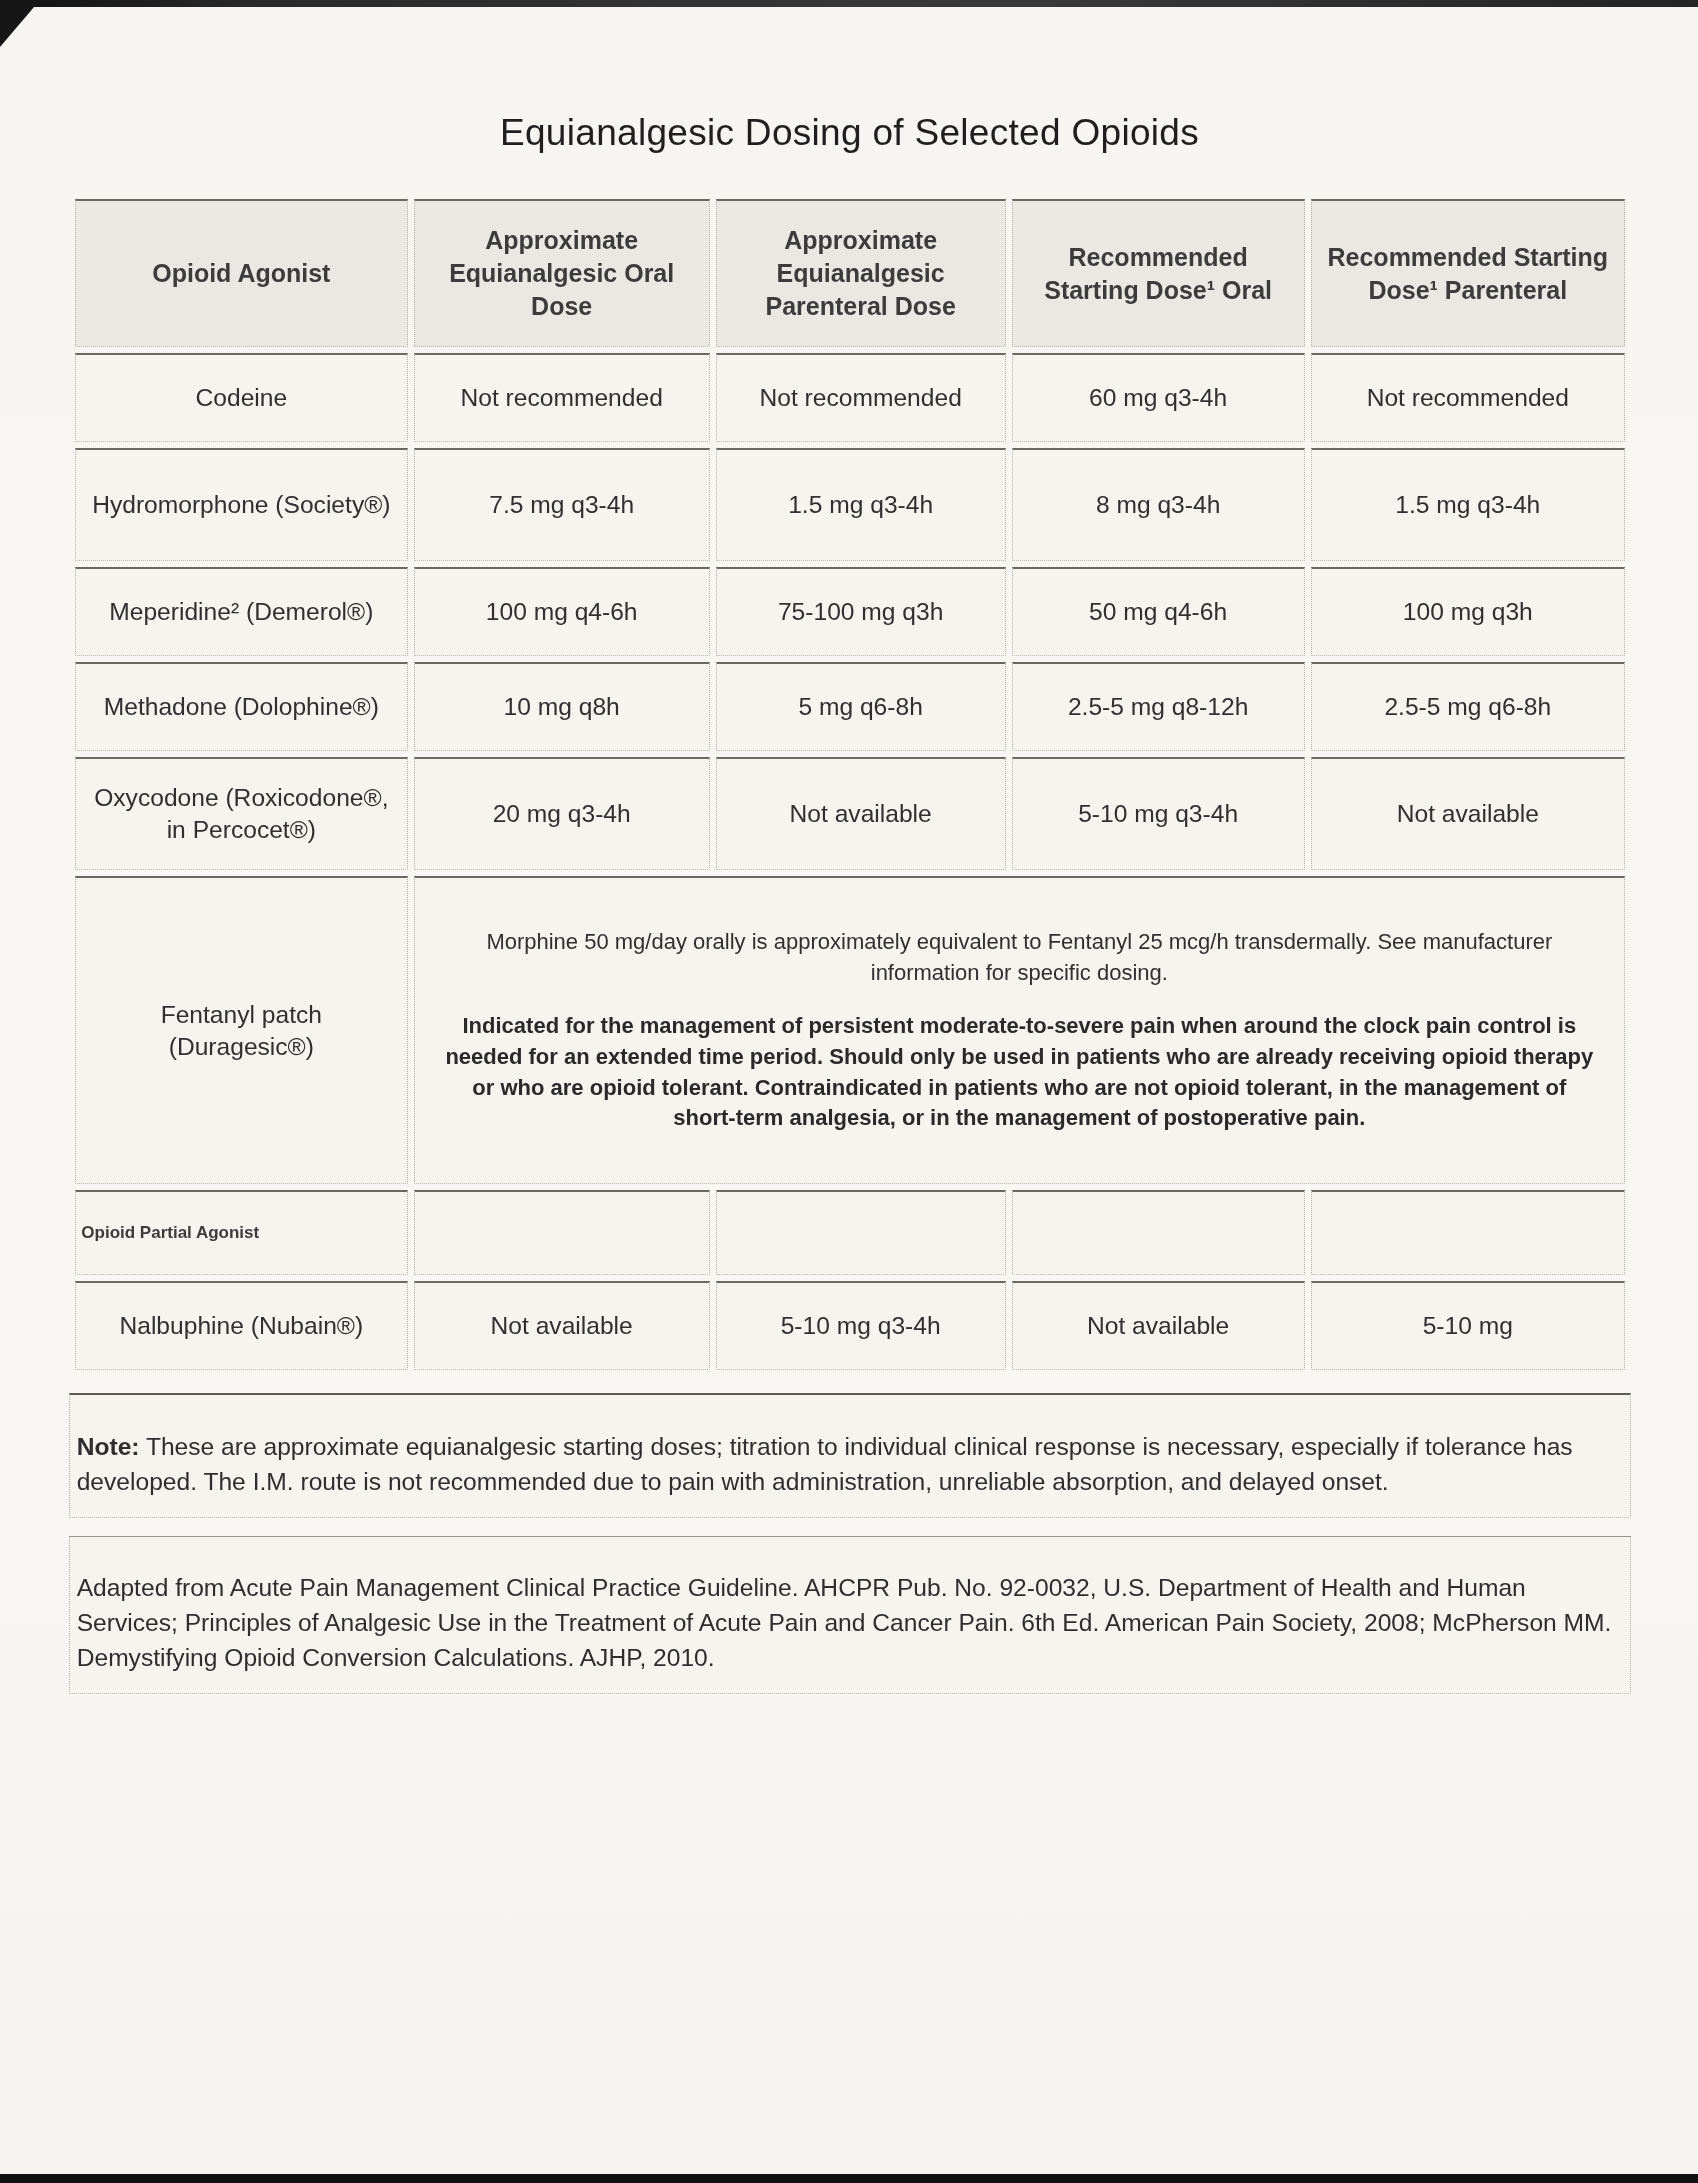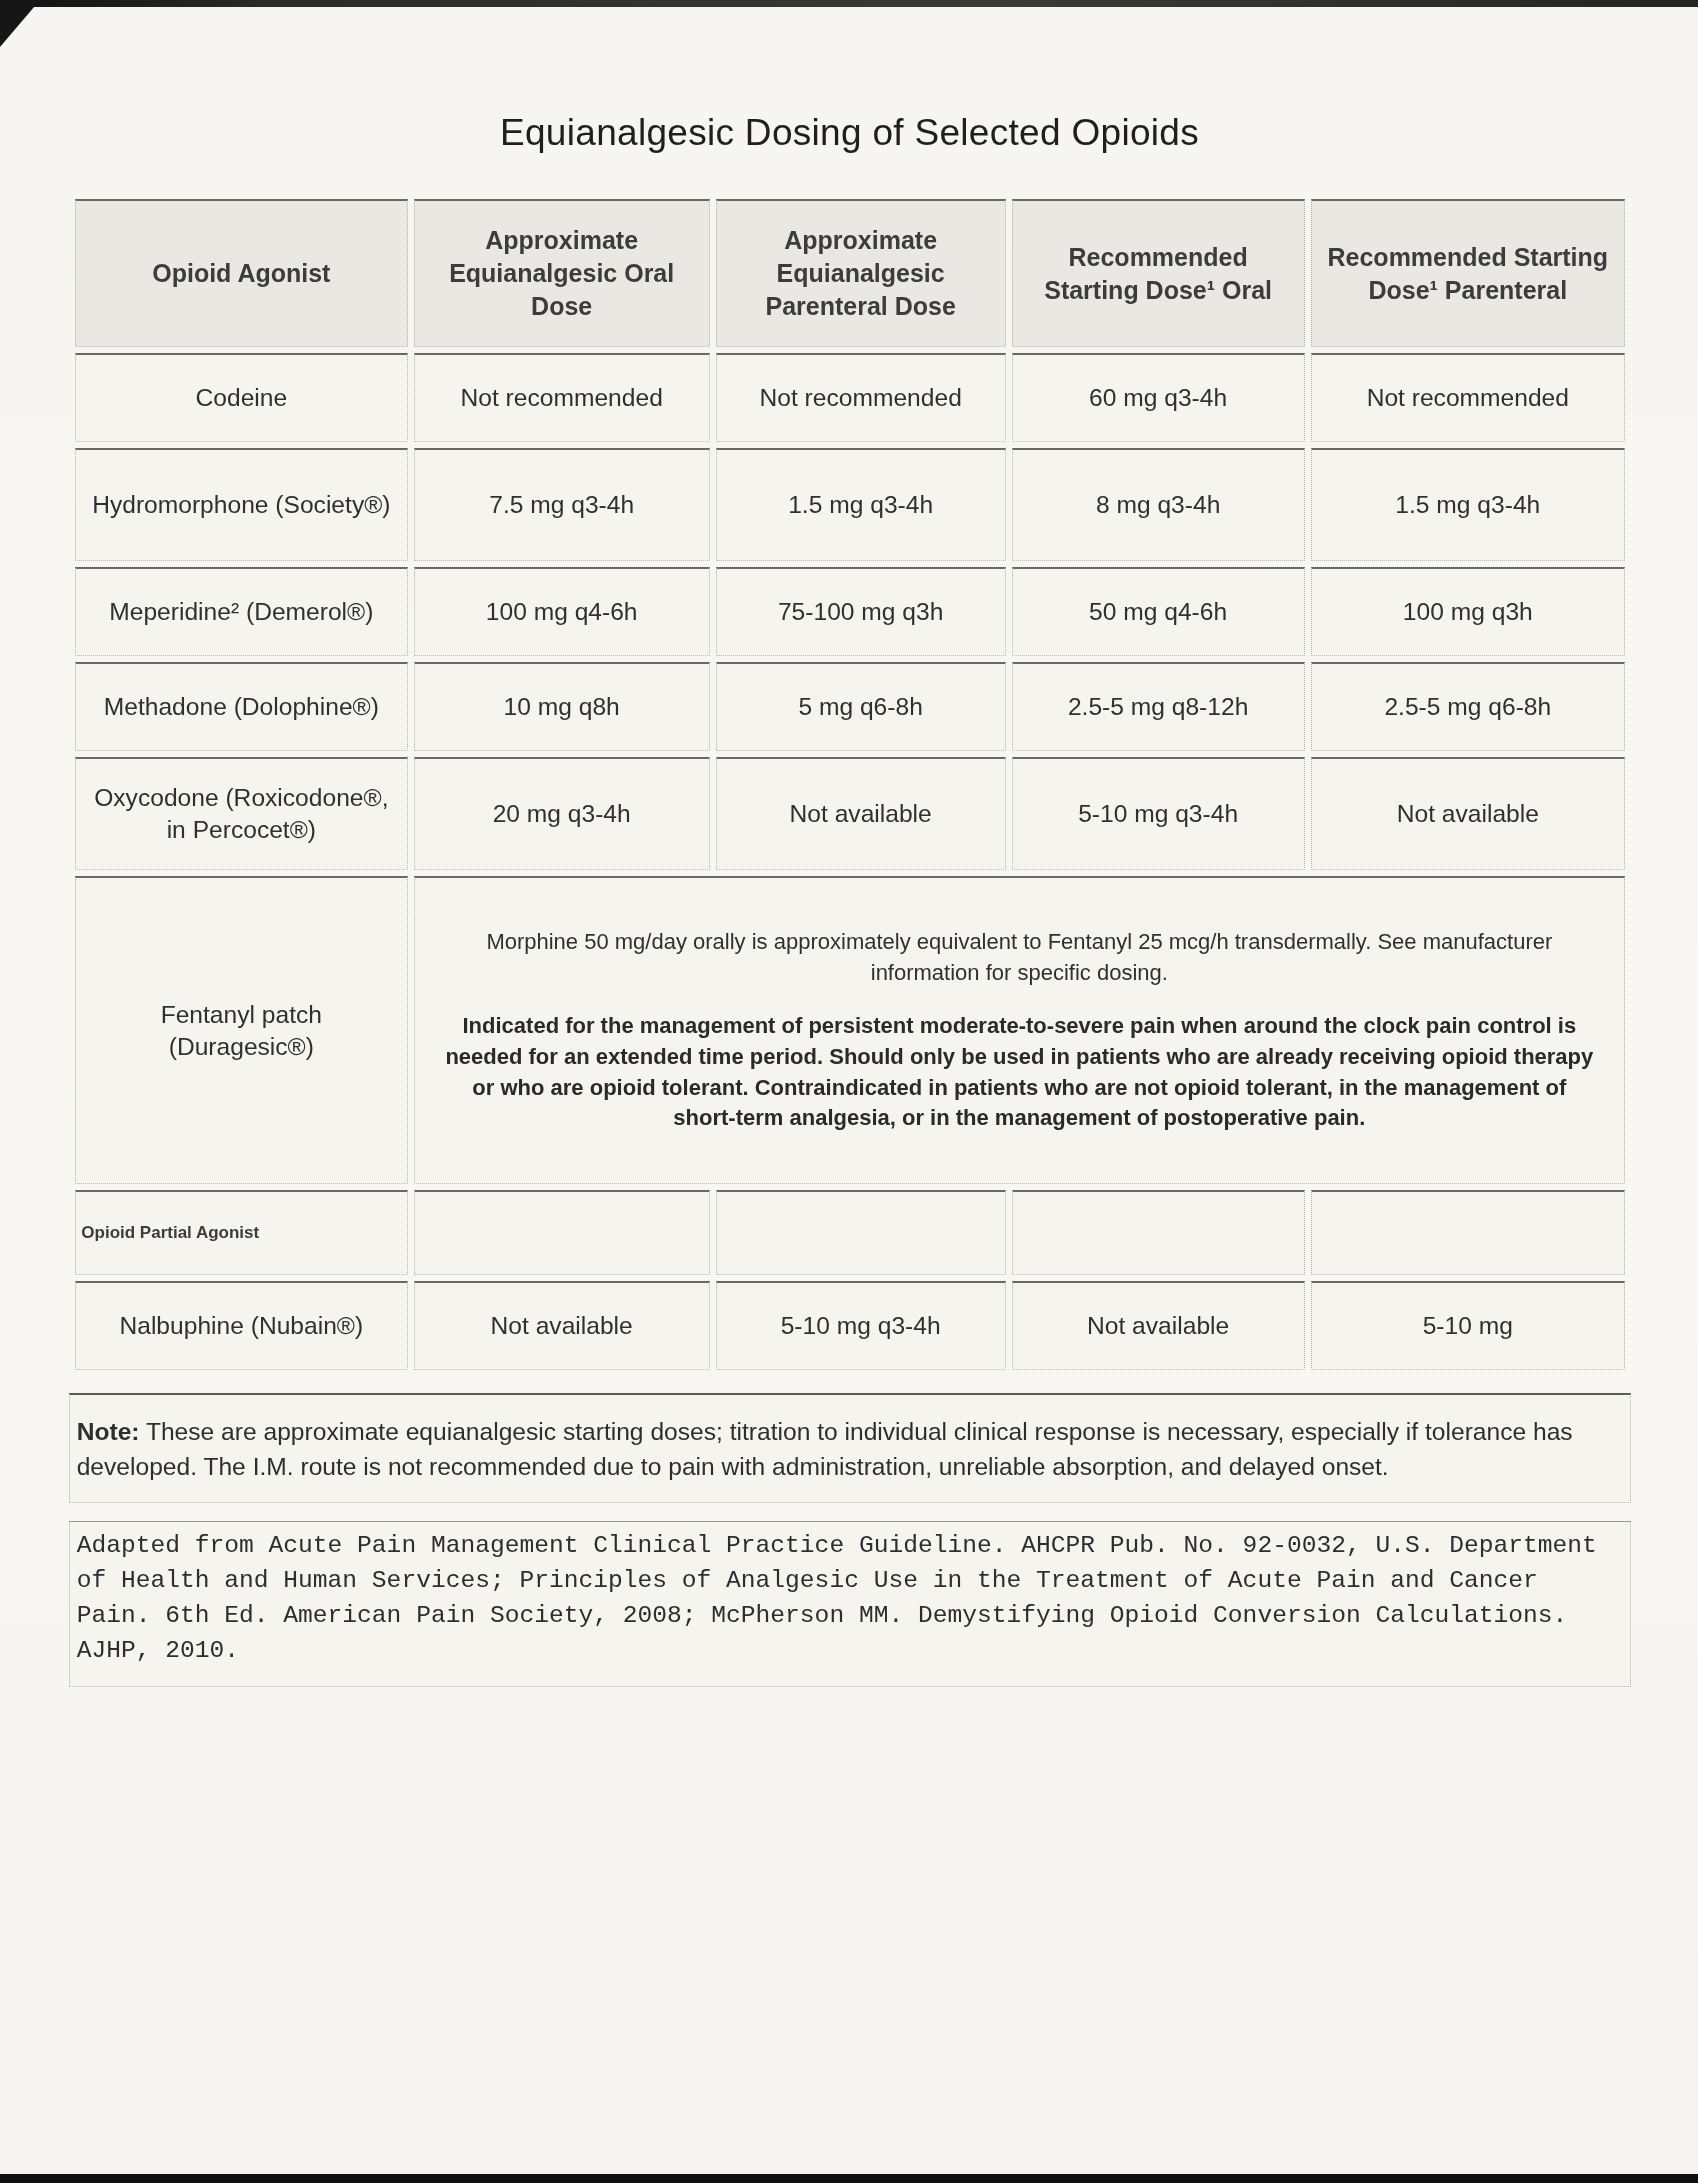--- a/index.html
+++ b/index.html
@@ -88,22 +88,22 @@
     border-right:1.3px dotted #b3b1a8;
     border-bottom:1.3px dotted #bcbab1;
     font-size:24.6px;
     line-height:1.42;
     padding:14.6px 9.3px 17.3px 6.7px;
     color:#2e2e2e;
     position:relative;
   }
   .box.fn1{ border-top:1.3px solid #8d8d86; margin-top:14.6px; }
   .box.fn2{ border-top:2px solid #6e6e68; }
-  .box.note{ border-top:2.7px solid #5c5c57; padding-top:20px; }
-  .box.cite{ border-top:1.3px solid #98968e; padding-top:7px; min-height:133px;font-family:Liberation Mono, monospace; }
+  .box.note{ border-top:2.7px solid #5c5c57; padding-top:35px; }
+  .box.cite{ border-top:1.3px solid #98968e; padding-top:34px; min-height:133px; }
   .box .b{ font-weight:bold; }
   .pen-line{
     position:absolute; top:64px; left:1037px;
     width:2px; height:22.6px; background:#8f8d88; opacity:.7;
   }
 </style>
 </head>
 <body>
 
 <div class="page">

